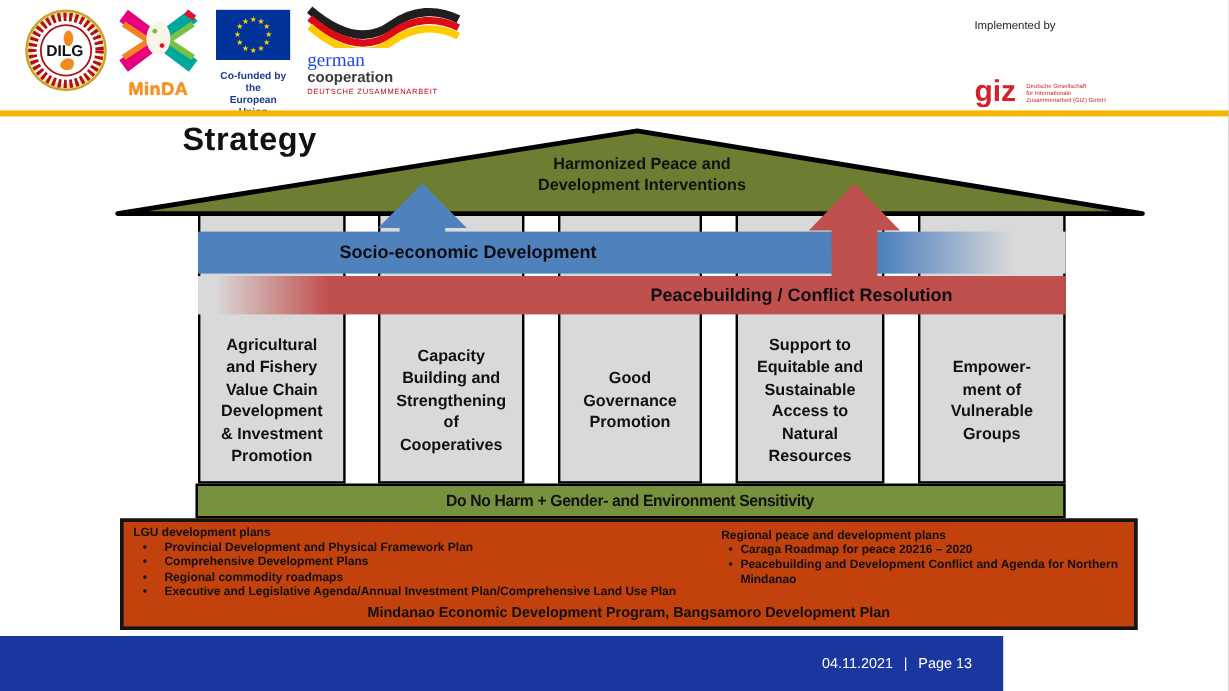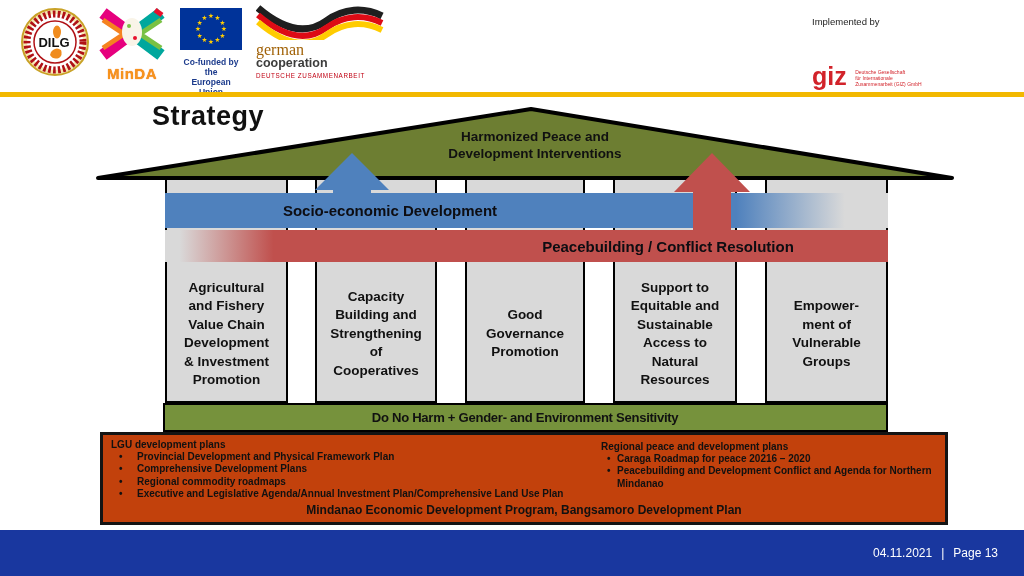--- a/index.html
+++ b/index.html
@@ -11,21 +11,21 @@
   
   .header{position:absolute;left:0;top:0;width:1024px;height:92px;background:#fff;}
   .logo{position:absolute;}
   .dilg{left:20px;top:7px;}
   .minda{left:97px;top:8px;width:70px;text-align:center;}
   .minda-word{font-size:15px;font-weight:700;color:#f7941d;letter-spacing:.5px;margin-top:1px;
     text-shadow:0 0 1px #e05c00;}
   .eu{left:180px;top:8px;width:62px;text-align:center;}
   .eu-caption{font-size:8.5px;font-weight:700;color:#1c3b8c;line-height:10px;margin-top:3px;}
   .gc{left:256px;top:4px;width:140px;}
-  .gc-german{font-family:"Liberation Serif",serif;font-size:16px;color:#a16207;line-height:15px;margin-top:-2px;}
+  .gc-german{font-family:"Liberation Serif",serif;font-size:16px;color:#1d4ed8;line-height:15px;margin-top:-2px;}
   .gc-coop{font-size:12.5px;font-weight:700;color:#3c3c3b;line-height:13px;}
   .gc-red{font-size:6.3px;color:#c00012;letter-spacing:.6px;margin-top:2px;}
   .impl{position:absolute;left:812px;top:16px;font-size:9.5px;color:#222;}
   .giz{position:absolute;left:812px;top:20px;margin-top:43px;}
   .giz-word{font-size:25px;font-weight:700;color:#d2232a;line-height:26px;display:inline-block;vertical-align:top;}
   .giz-caption{display:inline-block;vertical-align:top;margin:7px 0 0 4px;font-size:5px;line-height:5.8px;color:#d2232a;}
   .divider{position:absolute;left:0;top:92px;width:1024px;height:5px;background:#f2b800;}
   
   .diagram{position:absolute;left:0;top:97px;width:1024px;height:433px;}
   .slide-title{position:absolute;left:152px;top:4px;font-size:27px;font-weight:800;color:#111;letter-spacing:.5px;z-index:1;}
@@ -56,21 +56,21 @@
   .col{position:absolute;top:4px;}
   .col-left{left:8px;width:520px;}
   .col-right{left:498px;top:6px;width:350px;}
   .box-title{font-size:10px;line-height:12px;}
   .blist{margin:0;padding:0;list-style:none;font-size:10px;line-height:12.3px;}
   .blist li{display:flex;}
   .blist li::before{content:"•";width:16px;padding-left:6px;box-sizing:border-box;flex:none;}
   .col-left .blist li::before{padding-left:8px;width:26px;}
   .box-bottom{position:absolute;left:0;bottom:5px;width:100%;text-align:center;font-size:12px;}
   
-  .footer{position:absolute;left:0;top:530px;width:1024px;height:46px;background:#19379f;
+  .footer{position:absolute;left:0;top:530px;width:836px;height:46px;background:#19379f;
     display:flex;align-items:center;justify-content:flex-end;padding-right:26px;box-sizing:border-box;
     color:#fff;font-size:12px;}
   .footer .sep{margin:0 9px;}
 </style>
 </head>
 <body>
 
 <div class="page">
 
   <div class="header">

